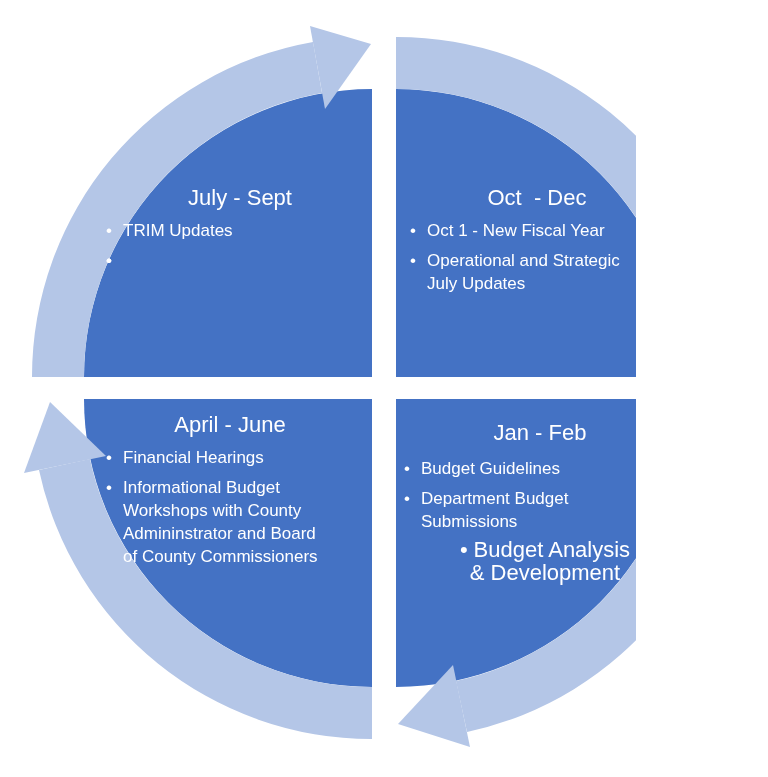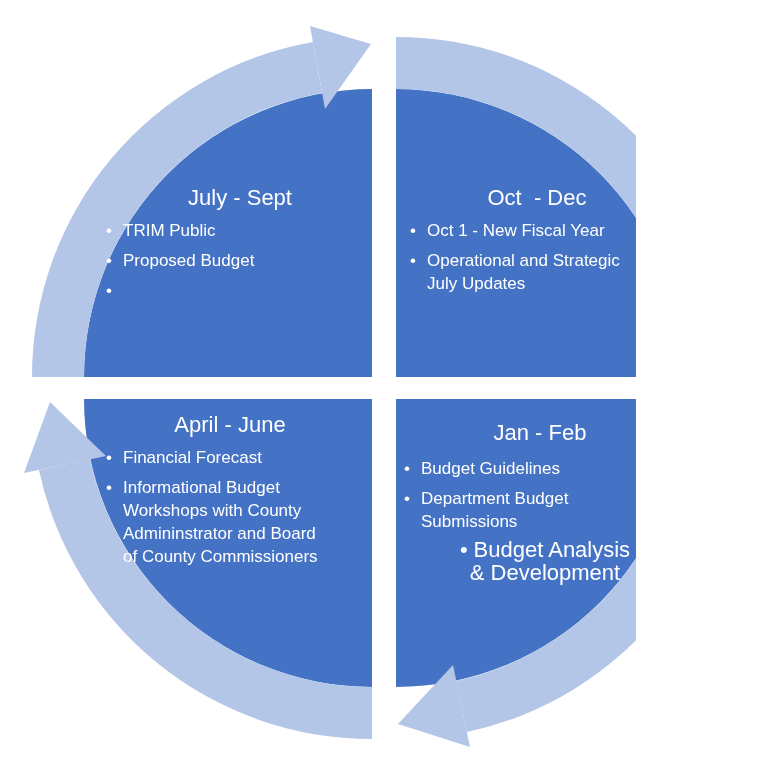--- a/index.html
+++ b/index.html
@@ -99,25 +99,24 @@
       <path d="M 372 399 L 84 399 A 288 288 0 0 0 372 687 Z" fill="#4472C4"></path>
       <path d="M 372 739 A 340 340 0 0 1 39 470 L 90 459 A 288 288 0 0 0 372 687 Z" fill="#B4C6E7"></path>
       <path d="M 24 473 L 50 402 L 106 456 Z" fill="#B4C6E7"></path>
     </g>
   </svg>
 
   <div class="q-title title-tl">July - Sept</div>
   <ul class="q-list list-tl">
     <li>
       <span class="dot">•</span>
-      <span>TRIM Public</span>
+      <span>TRIM Updates</span>
     </li>
     <li>
       <span class="dot">•</span>
-      <span>Proposed Budget</span>
     </li>
     <li>
       <span class="dot">•</span>
     </li>
   </ul>
 
   <div class="q-title title-tr">Oct  - Dec</div>
   <ul class="q-list list-tr">
     <li>
       <span class="dot">•</span>
@@ -141,21 +140,21 @@
     </li>
   </ul>
   <div class="sub-bullet sub-br">
     <span class="dot">•</span><span>Budget Analysis &amp; Development</span>
   </div>
 
   <div class="q-title title-bl">April - June</div>
   <ul class="q-list list-bl">
     <li>
       <span class="dot">•</span>
-      <span>Financial Forecast</span>
+      <span>Financial Hearings</span>
     </li>
     <li>
       <span class="dot">•</span>
       <span>Informational Budget Workshops with County Admininstrator and Board of County Commissioners</span>
     </li>
   </ul>
 
 </div>
 
 </body></html>

